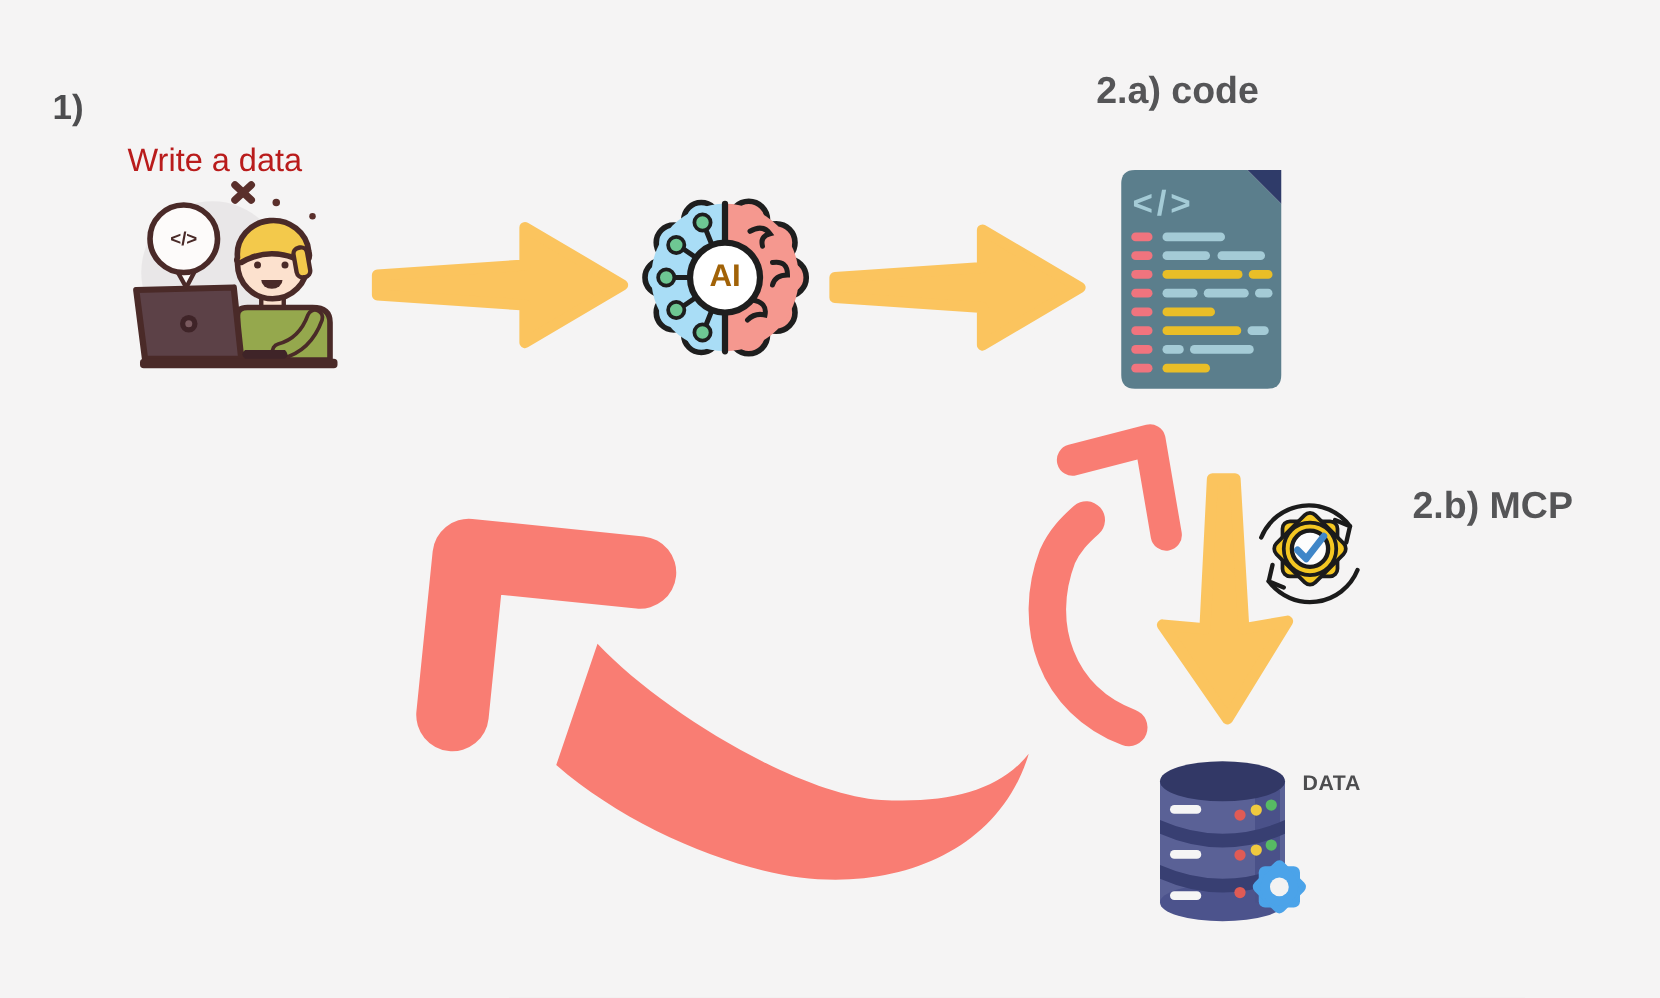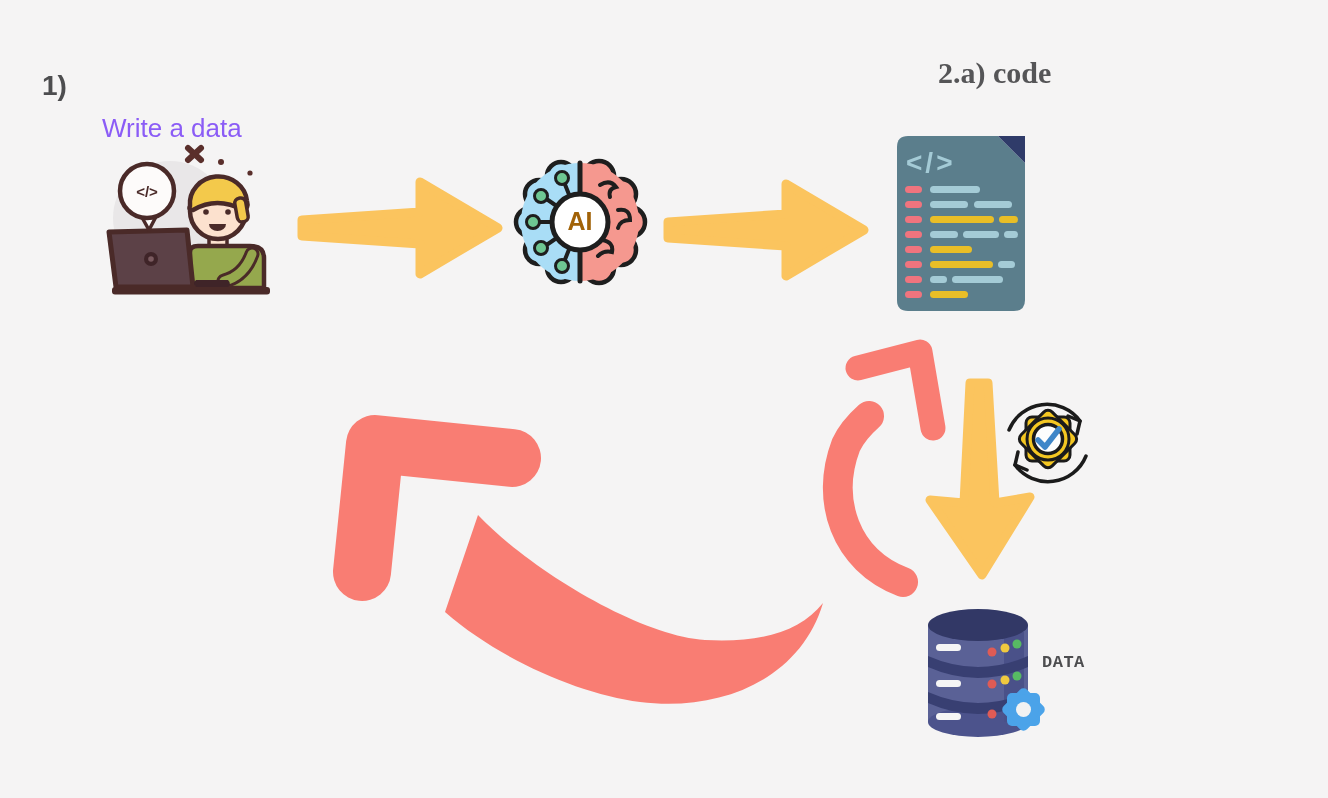--- a/index.html
+++ b/index.html
@@ -1,21 +1,21 @@
 <!DOCTYPE html>
 <html><head>
 <meta charset="utf-8">
 <style>
   html,body{margin:0;padding:0;}
   body{font-family:"Liberation Sans","DejaVu Sans",sans-serif;background:#e9e9e9;}
   #canvas{position:relative;width:1328px;height:798px;background:#F5F4F4;overflow:hidden;}
   #scene{position:absolute;left:0;top:0;width:1328px;height:798px;}
   .label{position:absolute;white-space:pre;}
   .step-num{font-size:28px;font-weight:700;color:#4D4D4F;}
-  .prompt{font-size:26px;font-weight:400;color:#8b5cf6;line-height:33px;}
+  .prompt{font-size:26px;font-weight:400;color:#b91c1c;line-height:33px;}
   .step-label{font-size:30px;font-weight:700;color:#555557;}
   .data-label{font-size:17px;font-weight:700;color:#4D4D4F;letter-spacing:.5px;}
   .ai-label{font-size:25px;font-weight:600;color:#a16207;text-align:center;width:56px;}
   .bubble-code{font-size:15px;font-weight:800;color:#4A2A28;text-align:center;width:44px;letter-spacing:0px;}
   .doc-code{font-size:28px;font-weight:700;color:#A4CBD6;letter-spacing:3px;}
 </style>
 </head>
 <body>
 
 <div id="canvas">
@@ -198,24 +198,25 @@
       </g>
     </g>
   </svg>
 
   <div class="label step-num" style="left:42px;top:70px;">1)</div>
 
   <div class="label prompt" style="left:102px;top:46px;">
     <div>Write a data</div>
   </div>
 
-  <div class="label step-label" style="left:938px;top:56px;font-family:Liberation Serif, serif;">2.a) code</div>
-
-
-  <div class="label data-label" style="left:1042px;top:653px;font-family:Liberation Mono, monospace;">DATA</div>
+  <div class="label step-label" style="left:877px;top:56px;">2.a) code</div>
+
+  <div class="label step-label" style="left:1130px;top:388px;">2.b) MCP</div>
+
+  <div class="label data-label" style="left:1042px;top:617px;">DATA</div>
 
   <div class="label ai-label" style="left:552px;top:207px;">AI</div>
 
   <div class="label bubble-code" style="left:125px;top:183px;">&lt;/&gt;</div>
 
   <div class="label doc-code" style="left:906px;top:147px;">&lt;/&gt;</div>
 
 </div>
 
 </body></html>

